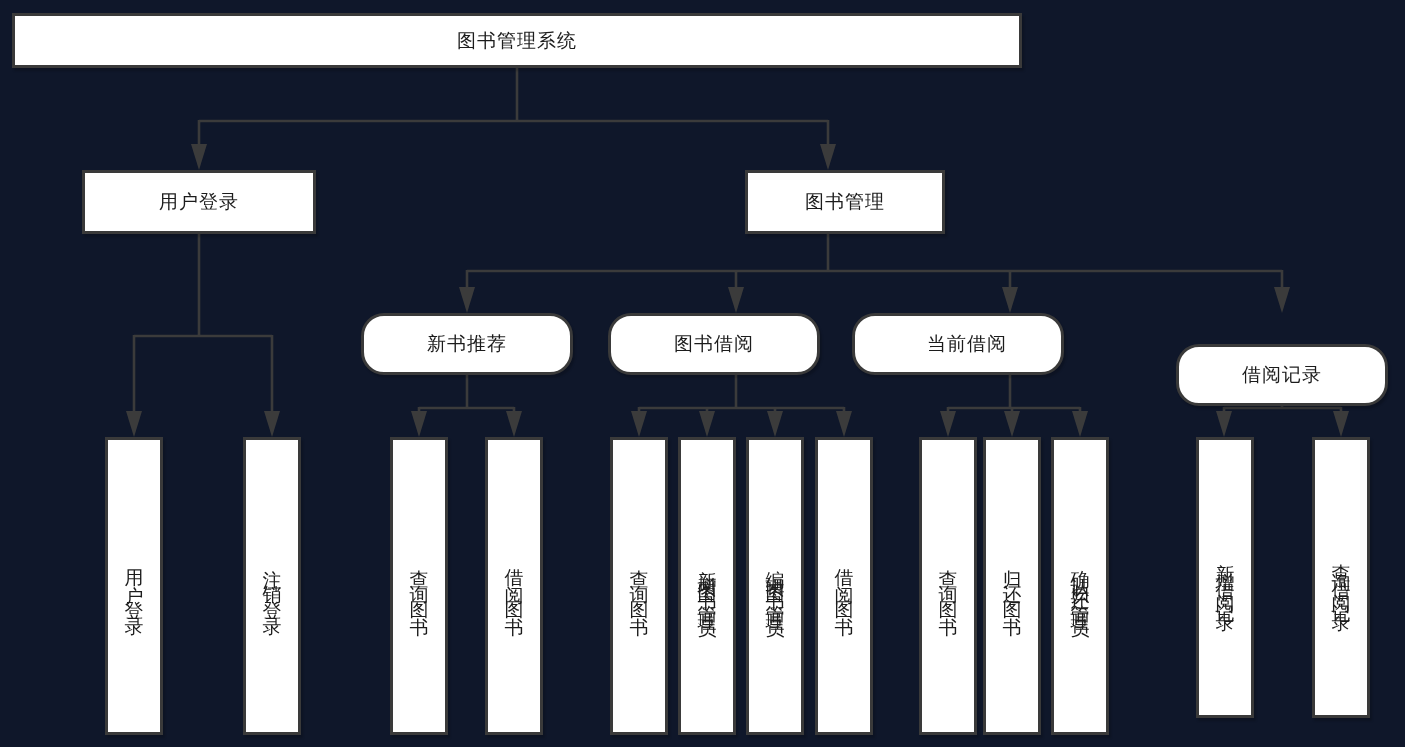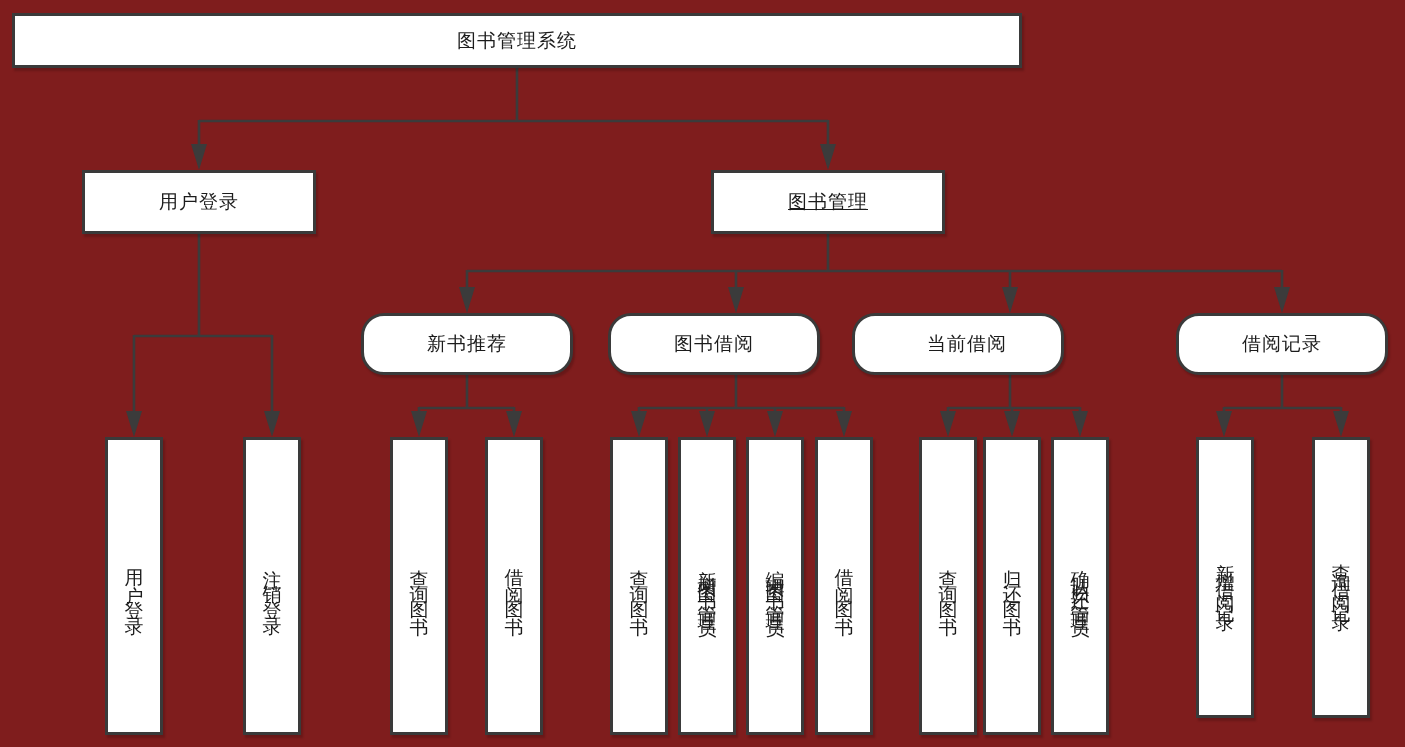--- a/index.html
+++ b/index.html
@@ -1,19 +1,19 @@
 <!DOCTYPE html>
 <html><head>
 <meta charset="utf-8">
 <style>
   html,body{margin:0;padding:0;background:#ffffff;}
   .canvas{
     position:relative;
     width:1405px;height:747px;
-    background:#7f1d1d;
+    background:#0f172a;
     font-family:"Liberation Sans","DejaVu Sans",sans-serif;
     overflow:hidden;
   }
   svg.connectors{position:absolute;left:0;top:0;z-index:1;}
   .node{
     position:absolute;
     box-sizing:border-box;
     background:#ffffff;
     border:3px solid #3a3a3a;
     display:flex;align-items:center;justify-content:center;
@@ -88,26 +88,26 @@
       <path d="M1012 437 l-8 -26 h16 z"></path>
       <path d="M1080 437 l-8 -26 h16 z"></path>
       <path d="M1224 437 l-8 -26 h16 z"></path>
       <path d="M1341 437 l-8 -26 h16 z"></path>
     </g>
   </svg>
 
   <div class="node h root">图书管理系统</div>
 
   <div class="node h l2" style="left:82px;width:234px;">用户登录</div>
-  <div class="node h l2" style="left:711px;width:234px;text-decoration:underline;">图书管理</div>
+  <div class="node h l2" style="left:745px;width:200px;">图书管理</div>
 
   <div class="node h l3" style="left:361px;">新书推荐</div>
   <div class="node h l3" style="left:608px;">图书借阅</div>
   <div class="node h l3" style="left:852px;padding-left:18px;">当前借阅</div>
-  <div class="node h l3" style="left:1176px;">借阅记录</div>
+  <div class="node h l3" style="left:1176px;margin-top:31px;">借阅记录</div>
 
   <div class="node v leaf ls4" style="left:105px;">
     <span>用户登录</span>
   </div>
   <div class="node v leaf ls4" style="left:243px;">
     <span>注销登录</span>
   </div>
 
   <div class="node v leaf ls4" style="left:390px;">
     <span>查询图书</span>

